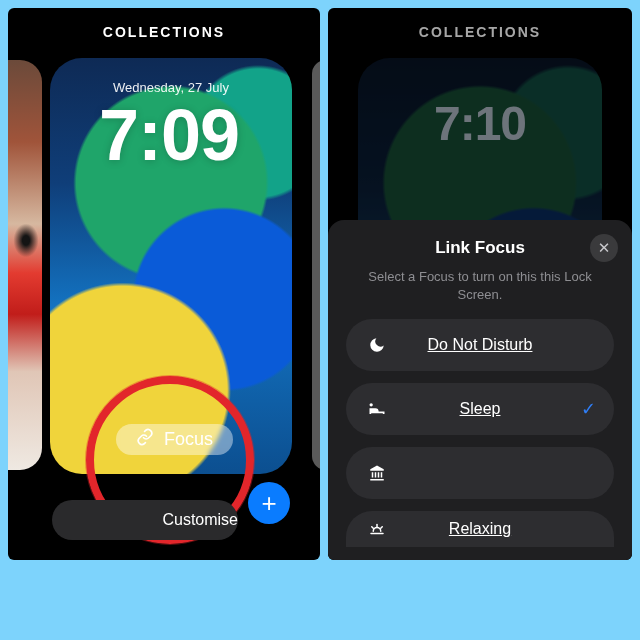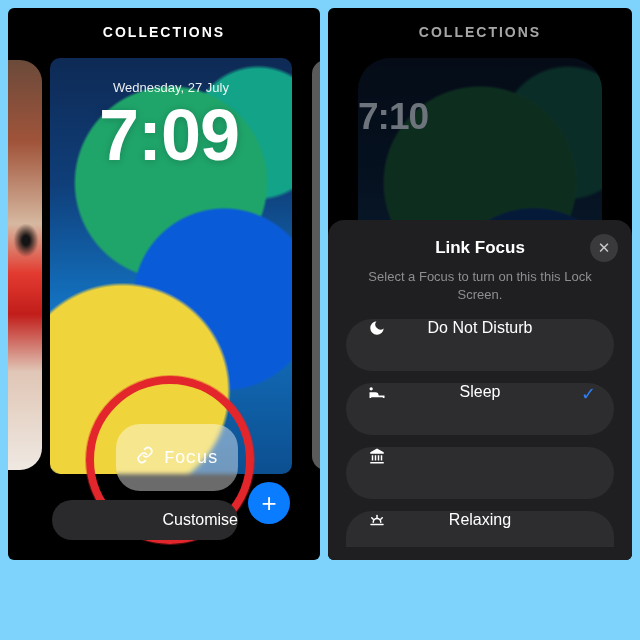--- a/index.html
+++ b/index.html
@@ -42,21 +42,21 @@
     right: -6px; top: 52px;
     width: 14px; height: 410px;
     border-radius: 20px 0 0 20px;
     background: #5a5a5a;
   }
 
   .wallcard {
     position: absolute;
     left: 42px; top: 50px;
     width: 242px; height: 416px;
-    border-radius: 10px;
+    border-radius: 32px;
     overflow: hidden;
     background: radial-gradient(circle at 30% 80%, #f0d43b 0 28%, transparent 29%),
                 radial-gradient(circle at 72% 58%, #0a5bd8 0 30%, transparent 31%),
                 radial-gradient(circle at 50% 30%, #1fa56a 0 30%, transparent 31%),
                 radial-gradient(circle at 86% 18%, #12a389 0 16%, transparent 17%),
                 linear-gradient(180deg, #0e2a55 0%, #0f3e79 30%, #1373c2 60%, #0c4f90 100%);
   }
   .wallcard .date {
     position: absolute; top: 22px; left: 0; right: 0; text-align: center;
     color: rgba(255,255,255,0.92); font-size: 13px; font-weight: 500;
@@ -74,26 +74,25 @@
     border: 8px solid #e2262b;
     border-radius: 50%;
     pointer-events: none;
     box-shadow: 0 0 0 1px rgba(226,38,43,.4);
   }
 
   .focus-pill {
     position: absolute;
     left: 108px; top: 416px;
     display: flex; align-items: center; gap: 10px;
-    padding: 22px 20px;
+    padding: 4px 20px;
     border-radius: 24px;
     background: rgba(255,255,255,0.42);
     color: #fff; font-size: 18px; font-weight: 500;
     backdrop-filter: blur(2px);
-    font-family: Liberation Mono, monospace;
   }
   .focus-pill svg { width: 18px; height: 18px; }
 
   .customise {
     position: absolute;
     left: 44px; bottom: 20px;
     width: 186px; height: 40px;
     border-radius: 22px;
     background: #2a2a2c;
     color: #fff;
@@ -125,22 +124,22 @@
     border-radius: 32px;
     overflow: hidden;
     filter: brightness(.45) saturate(.85);
     background: radial-gradient(circle at 30% 80%, #f0d43b 0 28%, transparent 29%),
                 radial-gradient(circle at 72% 58%, #0a5bd8 0 30%, transparent 31%),
                 radial-gradient(circle at 50% 30%, #1fa56a 0 30%, transparent 31%),
                 radial-gradient(circle at 86% 18%, #12a389 0 16%, transparent 17%),
                 linear-gradient(180deg, #0e2a55 0%, #0f3e79 30%, #1373c2 60%, #0c4f90 100%);
   }
   .time2 {
-    position:absolute; top:88px; left:30px; right:30px; 
-    color:#a8b2bd; font-size:37px; font-weight:600; letter-spacing:-1px;
+    position:absolute; top:88px; left:30px; right:30px; text-align:center;
+    color:#a8b2bd; font-size:48px; font-weight:600; letter-spacing:-1px;
   }
   .dim {
     position:absolute; inset:0; background: rgba(0,0,0,.35);
   }
 
   .sheet {
     position: absolute;
     left: 0; right: 0; bottom: 0;
     height: 340px;
     background: #1f1f21;
@@ -157,27 +156,28 @@
     width: 28px; height: 28px; border-radius: 50%;
     background: #3a3a3c; color: #c9c9cd;
     display:flex; align-items:center; justify-content:center;
     font-size: 15px;
   }
   .sheet-sub {
     text-align: center; color: #8e8e92; font-size: 13px; line-height: 1.35;
     margin: 0 auto 16px auto; max-width: 230px;
   }
   .opt {
-    display: flex; 
+    display: flex; align-items: center;
     height: 52px; border-radius: 26px;
     background: #2d2d30;
     margin-bottom: 12px;
     padding: 0 18px;
     position: relative;
     color: #fff;
+    text-decoration: underline;
   }
   .opt .icn { width: 26px; display:flex; justify-content:center; color:#fff; }
   .opt .lbl { flex: 1; text-align: center; font-size: 16px; padding-right: 26px; }
   .opt .chk { position:absolute; right:18px; color:#2f7ef6; font-size:18px; }
   .opt.last { border-radius: 26px 26px 0 0; margin-bottom:0; height:36px; }
 
 </style>
 </head>
 <body>
 

